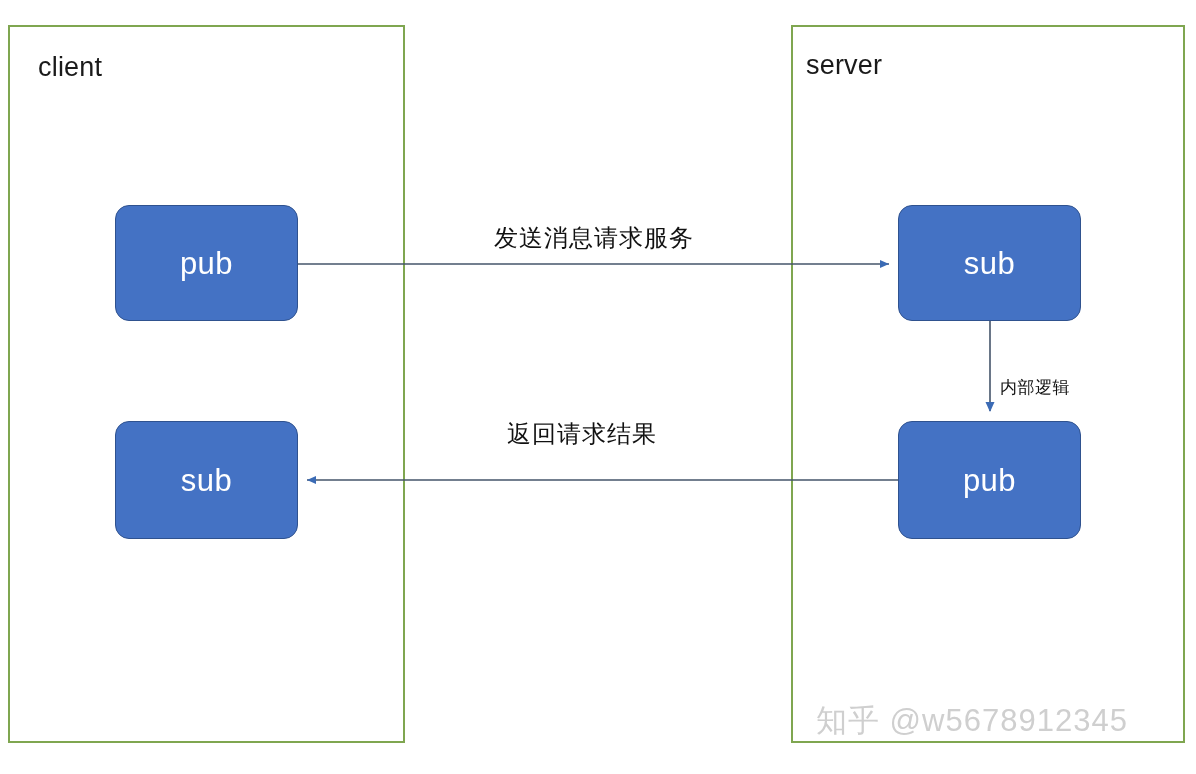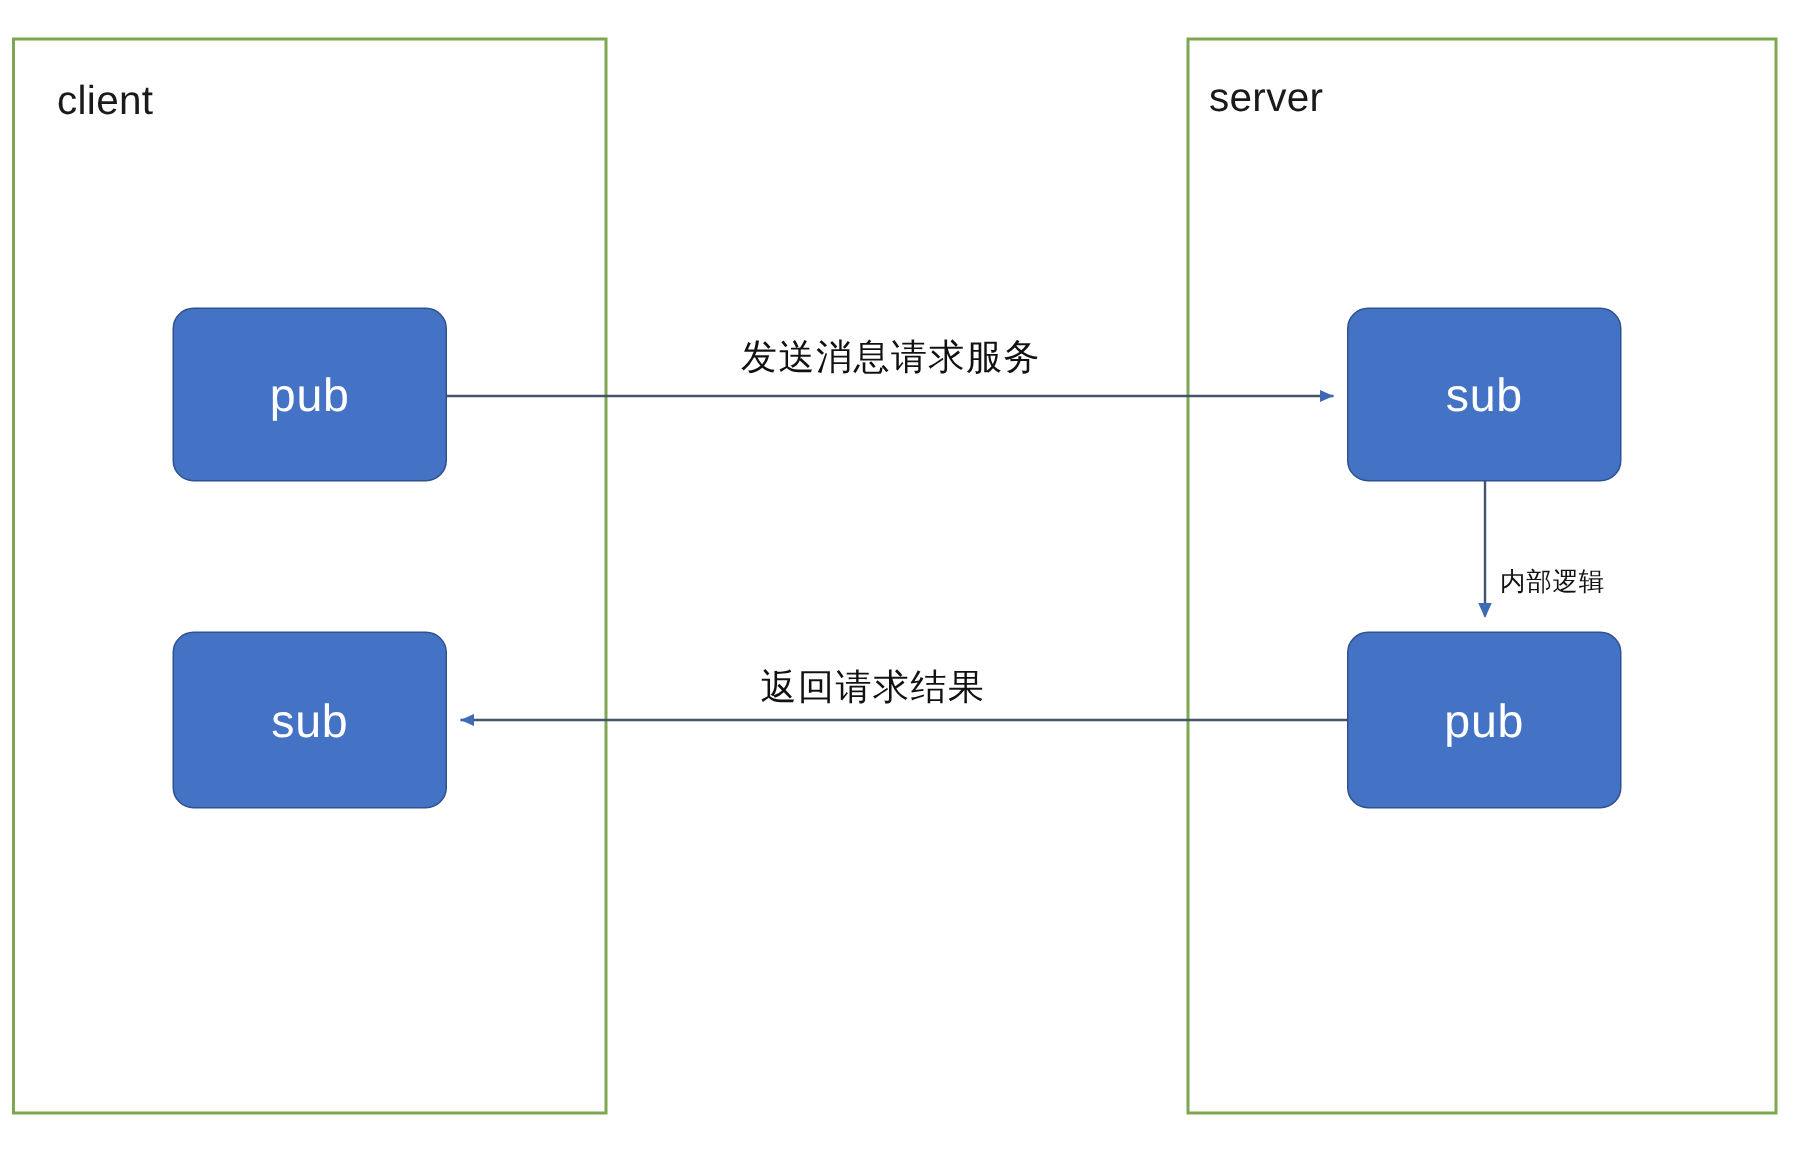--- a/index.html
+++ b/index.html
@@ -130,16 +130,17 @@
   </div>
 
   <div class="node" style="left:898px; top:421px; width:183px; height:118px;">
     <span class="node-label">pub</span>
   </div>
 
   <div class="edge-label" style="left:494px; top:222px;">发送消息请求服务</div>
 
   <div class="edge-label small" style="left:1000px; top:352px;margin-top:24px;">内部逻辑</div>
 
-  <div class="edge-label" style="left:507px; top:442px;">返回请求结果</div>
+  <div class="edge-label" style="left:507px; top:418px;">返回请求结果</div>
 
+  <div class="watermark" style="left:816px; top:700px;">知乎 @w5678912345</div>
 
 </div>
 
 </body></html>

